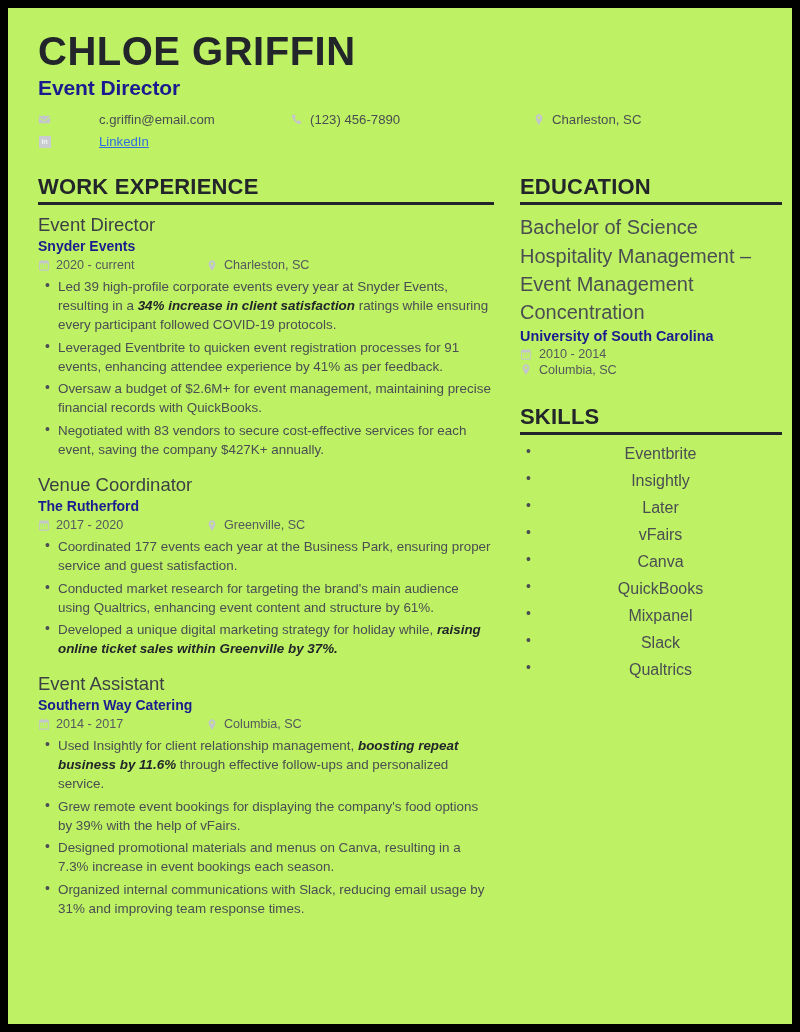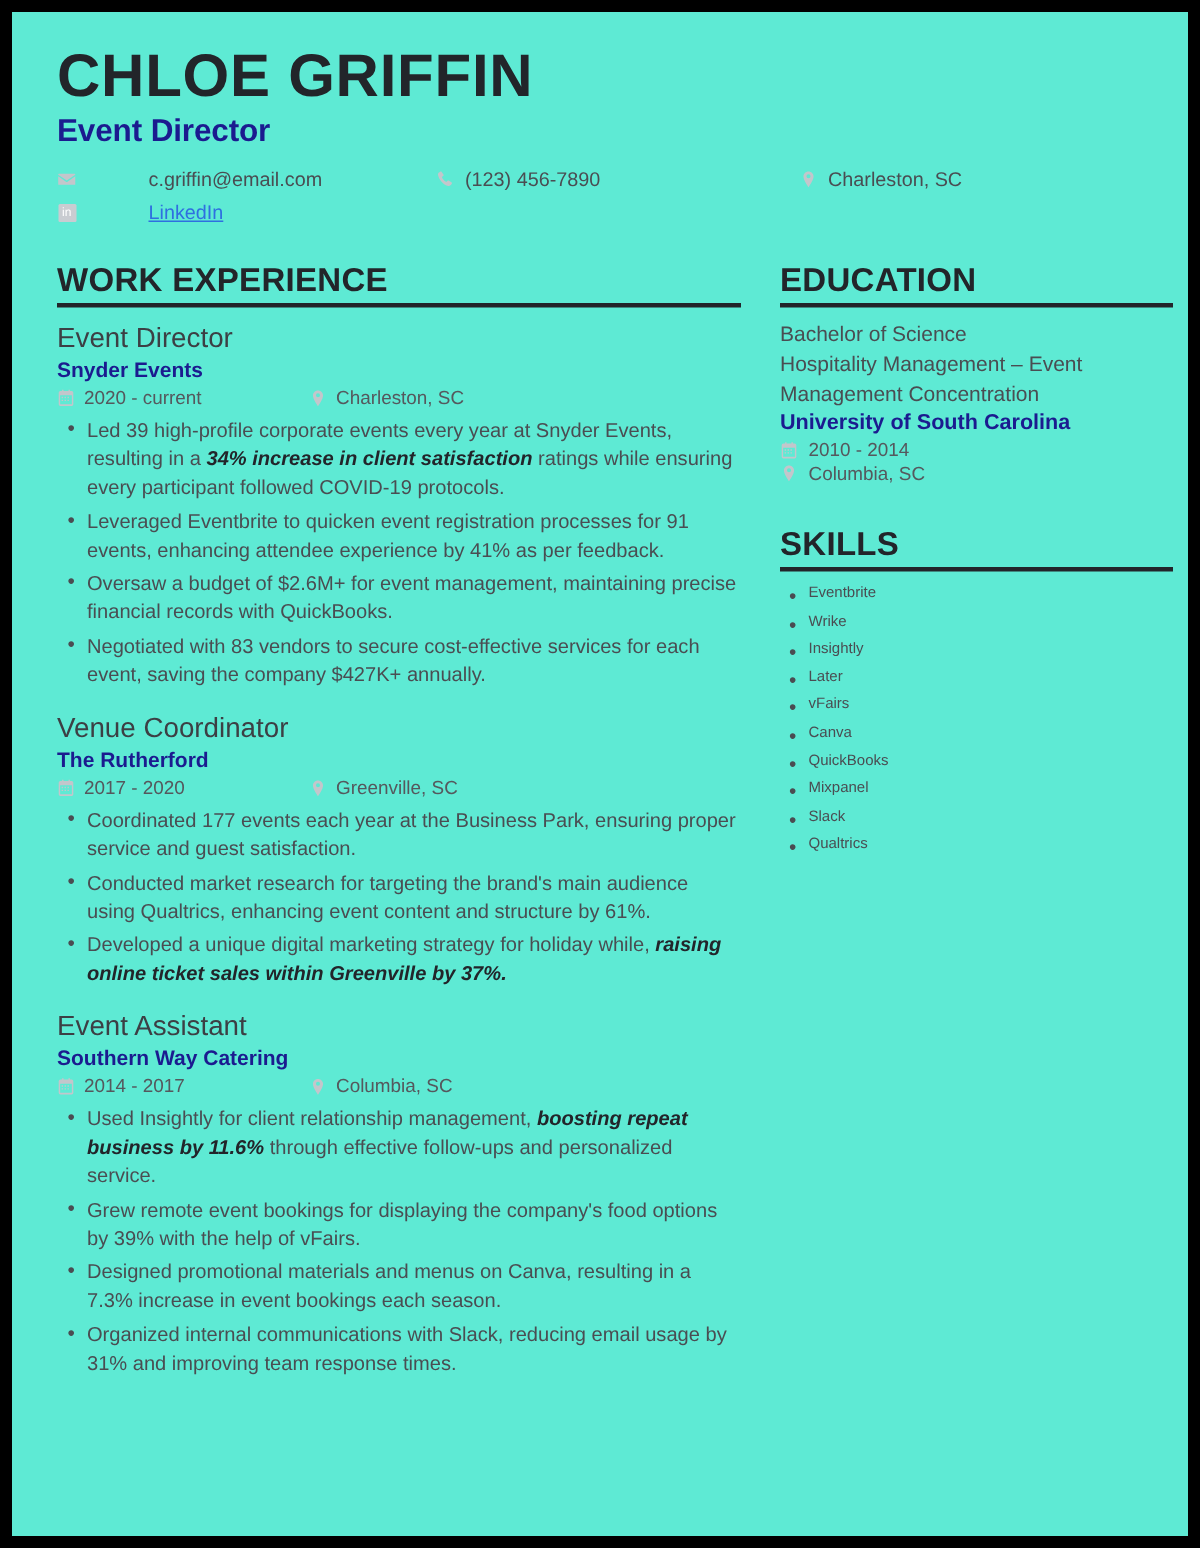--- a/index.html
+++ b/index.html
@@ -10,21 +10,21 @@
     background: #000000;
     font-family: "Liberation Sans", sans-serif;
   }
 
   .page {
     position: absolute;
     left: 8px;
     top: 8px;
     width: 784px;
     height: 1016px;
-    background: #5eead4;
+    background: #bef264;
     overflow: hidden;
   }
 
   .inner {
     padding: 22px 26px 0 30px;
   }
 
   
   .name {
     font-size: 40px;
@@ -155,21 +155,21 @@
     font-size: 14px;
   }
   ul.bullets li b {
     font-weight: bold;
     font-style: italic;
     color: #22252a;
   }
 
   
   .edu-line {
-    font-size: 14px;
+    font-size: 20px;
     line-height: 1.42;
     color: #4a4d52;
   }
   .edu-school {
     font-size: 14.4px;
     font-weight: bold;
     color: #1b1b8f;
     margin-top: 1px;
     margin-bottom: 3px;
   }
@@ -185,24 +185,25 @@
 
   
   ul.skills {
     list-style: none;
     margin: 0;
     padding: 0;
   }
   ul.skills li {
     position: relative;
     padding-left: 19px;
-    font-size: 10px;
+    font-size: 16px;
     line-height: 1.41;
     color: #4a4d52;
     margin-bottom: 4.5px;
+    text-align: center;
   }
   ul.skills li:before {
     content: "\2022";
     position: absolute;
     left: 6px;
     top: -1px;
     font-size: 14px;
     color: #4a4d52;
   }
 </style>
@@ -373,21 +374,20 @@
                 </div>
               </div>
             </div>
         </div>
 
         <div class="section-block">
           <div class="section-head">SKILLS</div>
           <div class="section-rule"></div>
           <ul class="skills" id="skills-container">
               <li>Eventbrite</li>
-              <li>Wrike</li>
               <li>Insightly</li>
               <li>Later</li>
               <li>vFairs</li>
               <li>Canva</li>
               <li>QuickBooks</li>
               <li>Mixpanel</li>
               <li>Slack</li>
               <li>Qualtrics</li>
             </ul>
         </div>

